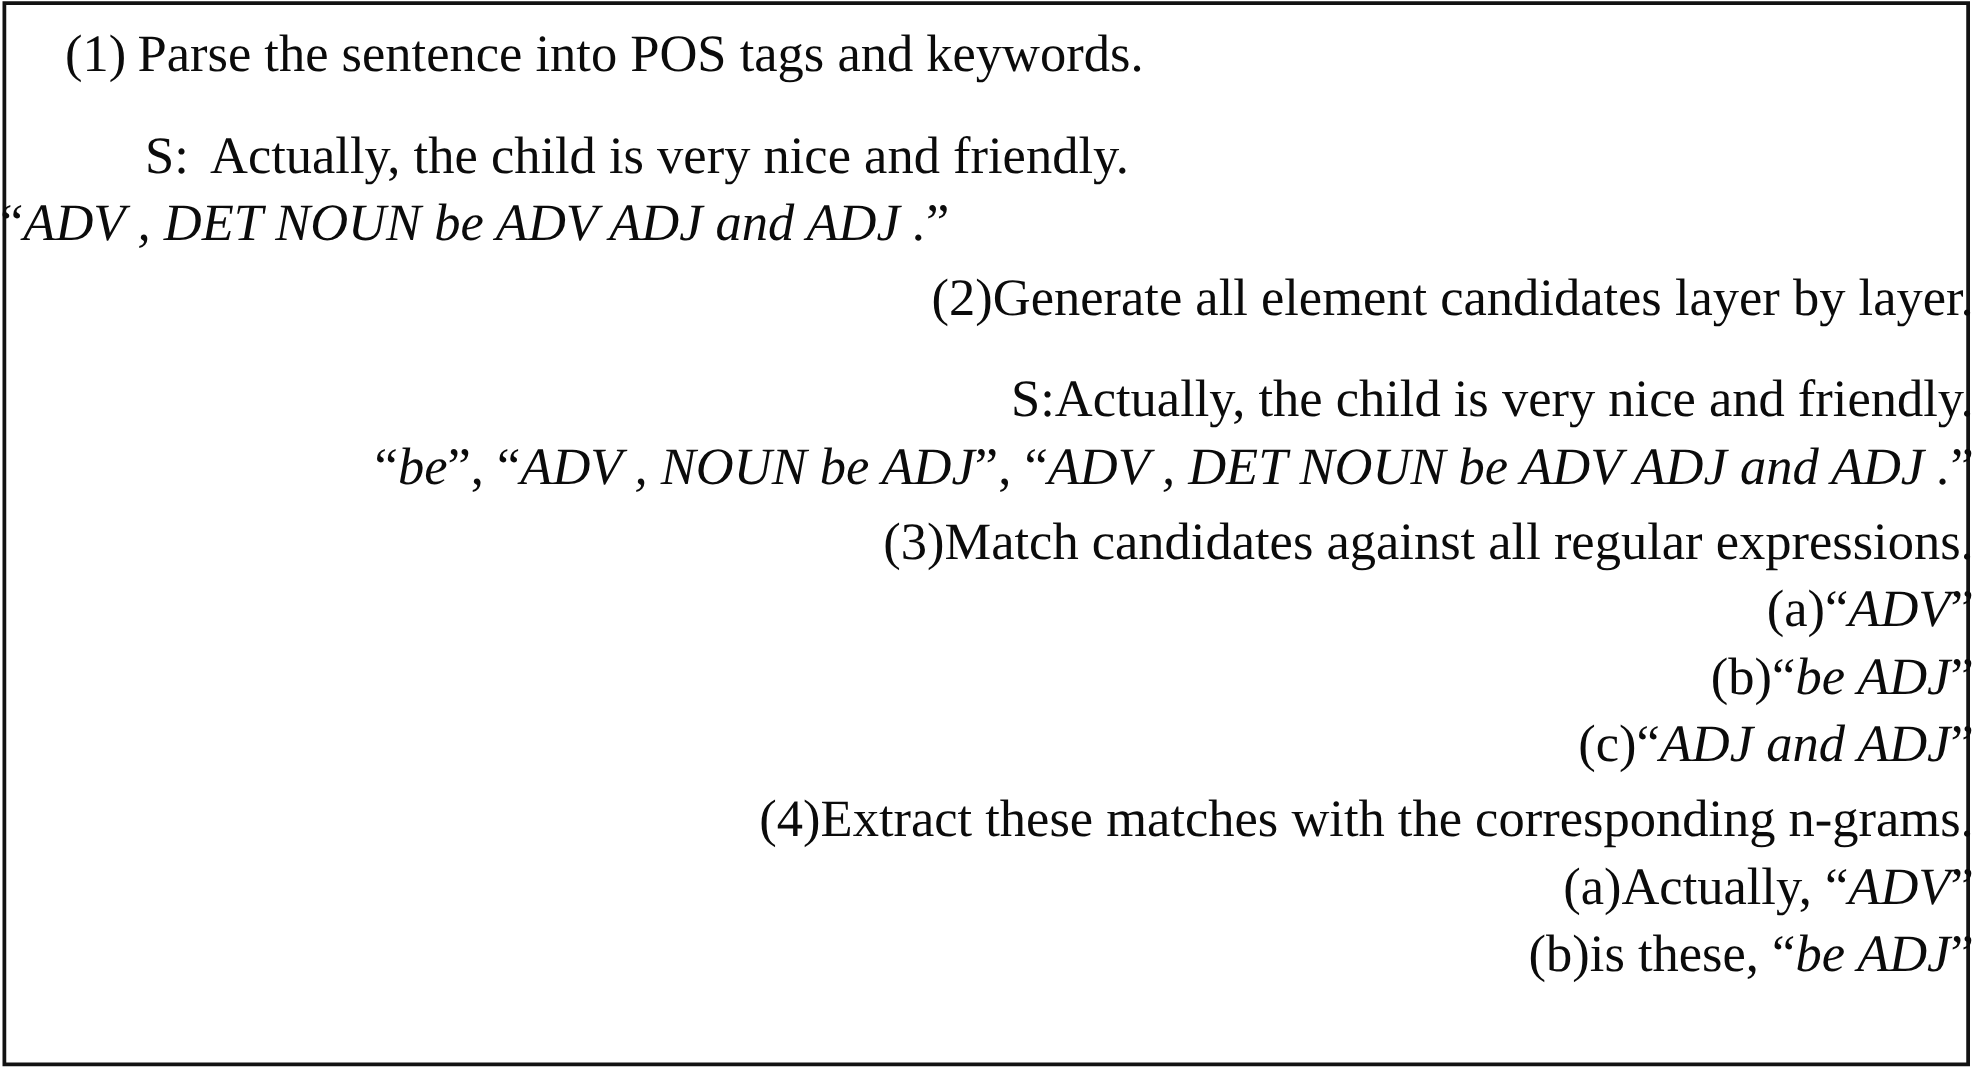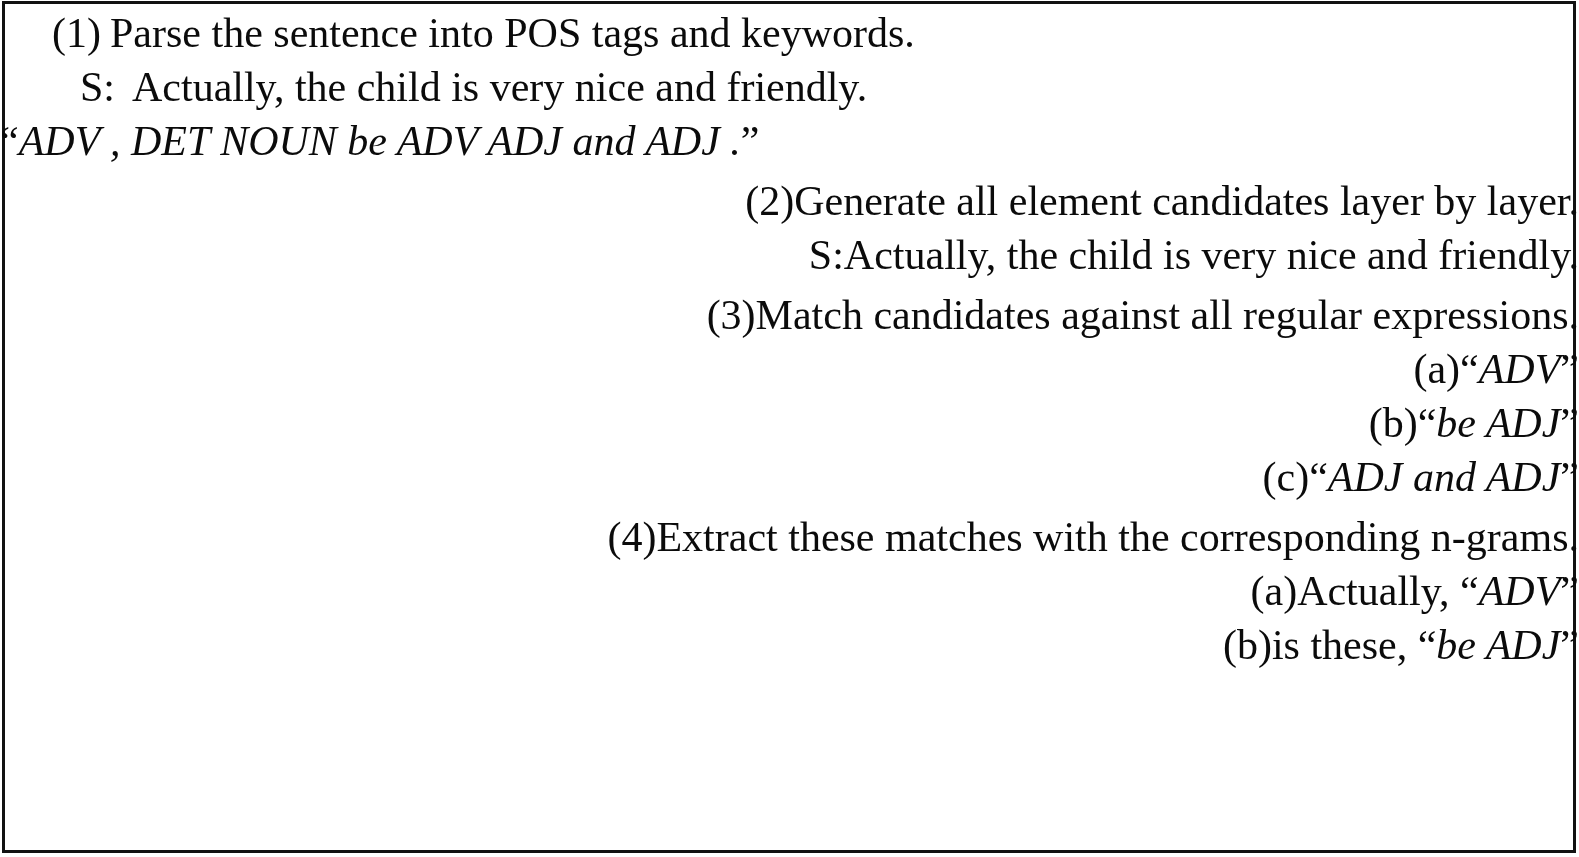--- a/index.html
+++ b/index.html
@@ -20,52 +20,53 @@
     left: 2px;
     top: 1px;
     right: 3px;
     bottom: 4px;
     border: 3px solid #121212;
     pointer-events: none;
   }
   .content {
     position: absolute;
     left: 0;
-    top: 6px;
+    top: 17px;
     width: 100%;
   }
   .row {
     height: 54px;
     line-height: 54px;
     font-size: 42px;
     white-space: nowrap;
   }
   .item + .item { margin-top: 6px; text-align: right; }
   .heading { padding-left: 52px; }
   .num { display: inline-block; width: 58px; }
-  .s { padding-left: 80px; }
+  .s { padding-left: 116px; margin-top: 27px; }
   .s .label { display: inline-block; width: 52px; }
   .quote { }
   .sub { padding-left: 58px; }
   .sub .label { display: inline-block; width: 60px; }
   .it { font-style: italic; }
 </style>
 </head>
 <body>
 
 <div class="frame"></div>
 <div class="content">
     <div class="item">
       <div class="row heading"><span class="num">(1)</span><span>Parse the sentence into POS tags and keywords.</span></div>
       <div class="row s"><span class="label">S:</span><span>Actually, the child is very nice and friendly.</span></div>
       <div class="row quote"><span>“</span><span class="it">ADV , DET NOUN be ADV ADJ and ADJ .</span><span>”</span></div>
     </div>
     <div class="item">
       <div class="row heading"><span class="num">(2)</span><span>Generate all element candidates layer by layer.</span></div>
       <div class="row s"><span class="label">S:</span><span>Actually, the child is very nice and friendly.</span></div>
+      <div class="row quote"><span>“</span><span class="it">be</span><span>”, “</span><span class="it">ADV , NOUN be ADJ</span><span>”, “</span><span class="it">ADV , DET NOUN be ADV ADJ and ADJ .</span><span>”</span></div>
     </div>
     <div class="item">
       <div class="row heading"><span class="num">(3)</span><span>Match candidates against all regular expressions.</span></div>
       <div class="row sub"><span class="label">(a)</span><span>“</span><span class="it">ADV</span><span>”</span></div>
       <div class="row sub"><span class="label">(b)</span><span>“</span><span class="it">be ADJ</span><span>”</span></div>
       <div class="row sub"><span class="label">(c)</span><span>“</span><span class="it">ADJ and ADJ</span><span>”</span></div>
     </div>
     <div class="item">
       <div class="row heading"><span class="num">(4)</span><span>Extract these matches with the corresponding n-grams.</span></div>
       <div class="row sub"><span class="label">(a)</span><span>Actually, “</span><span class="it">ADV</span><span>”</span></div>

